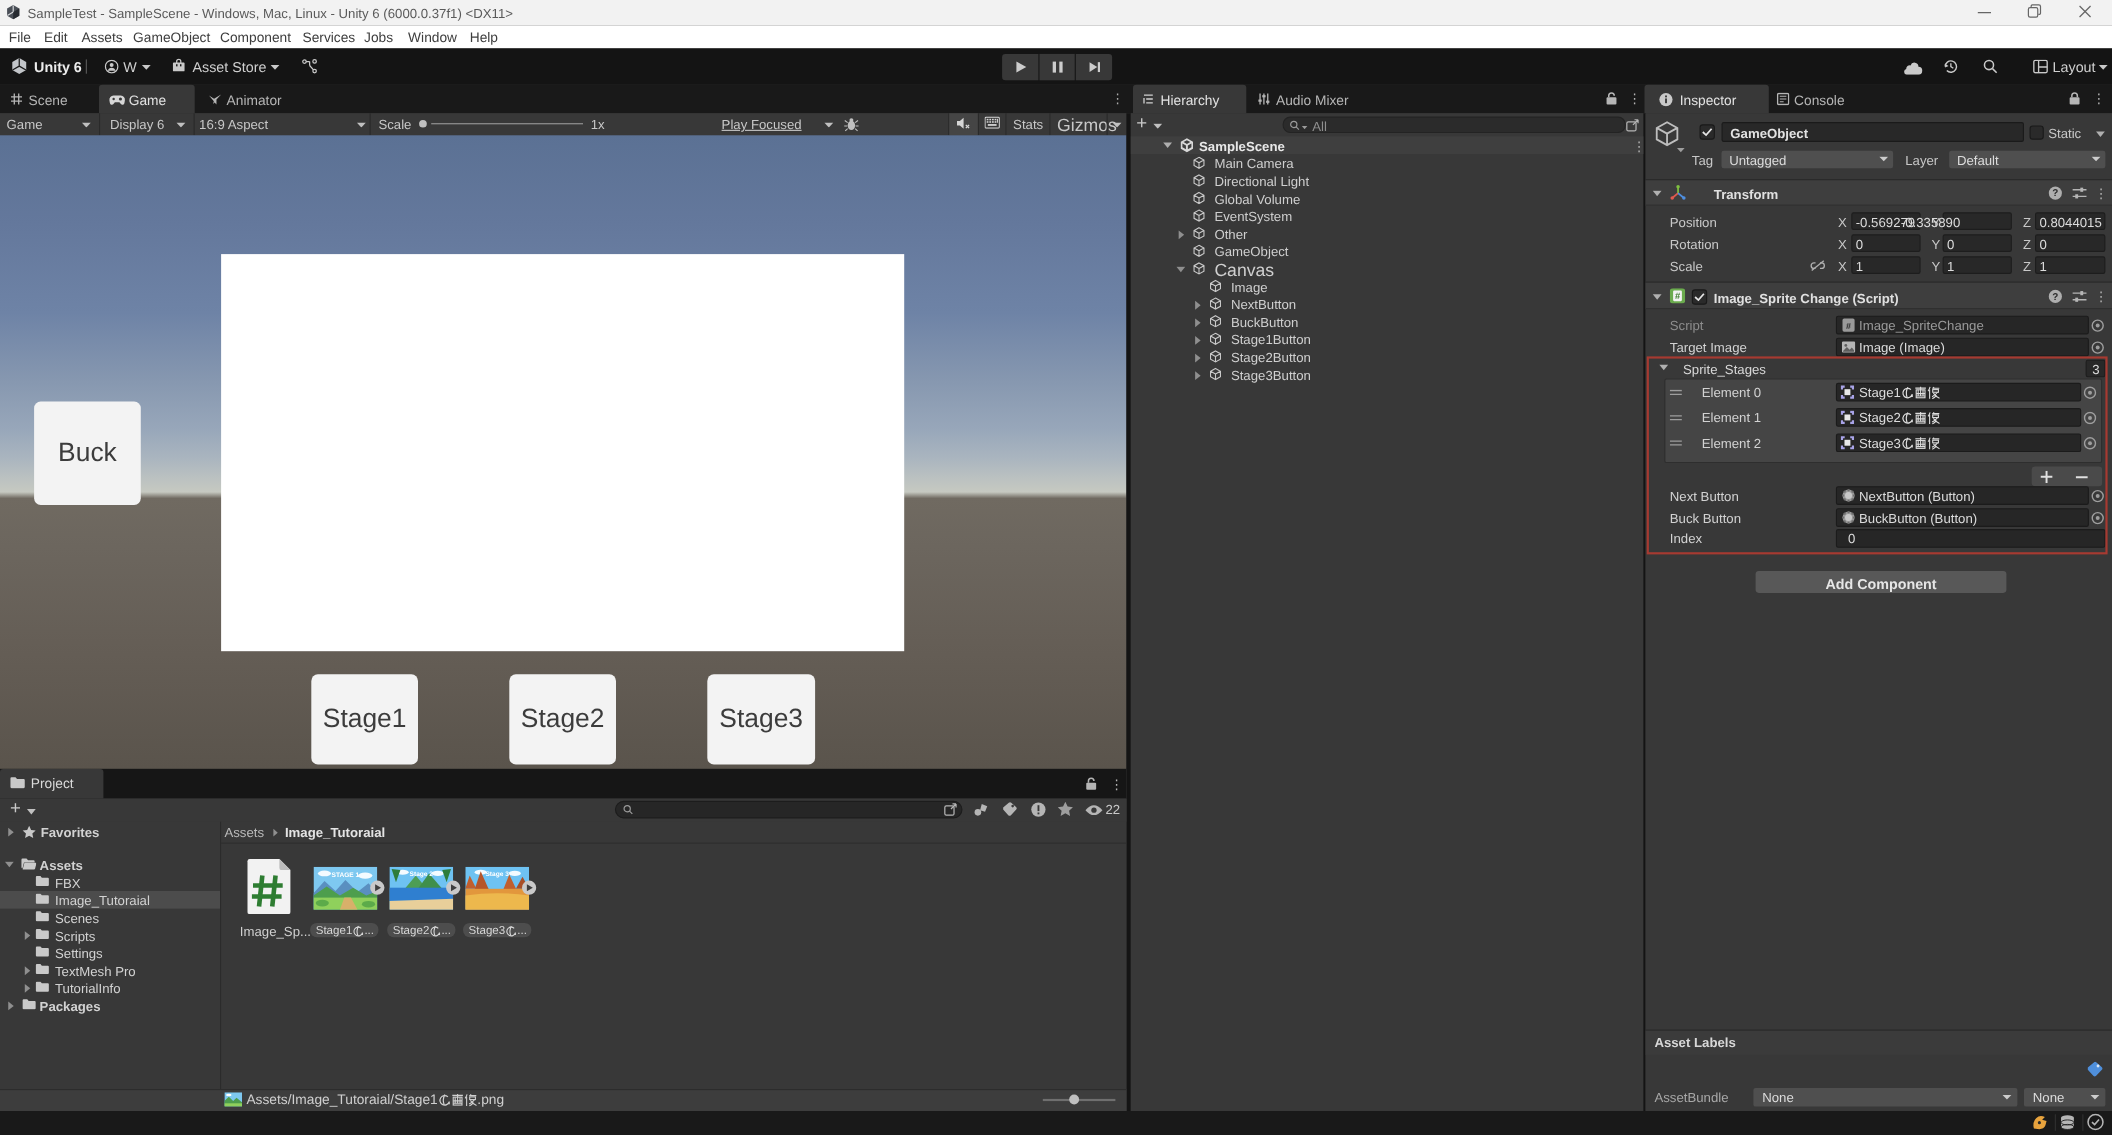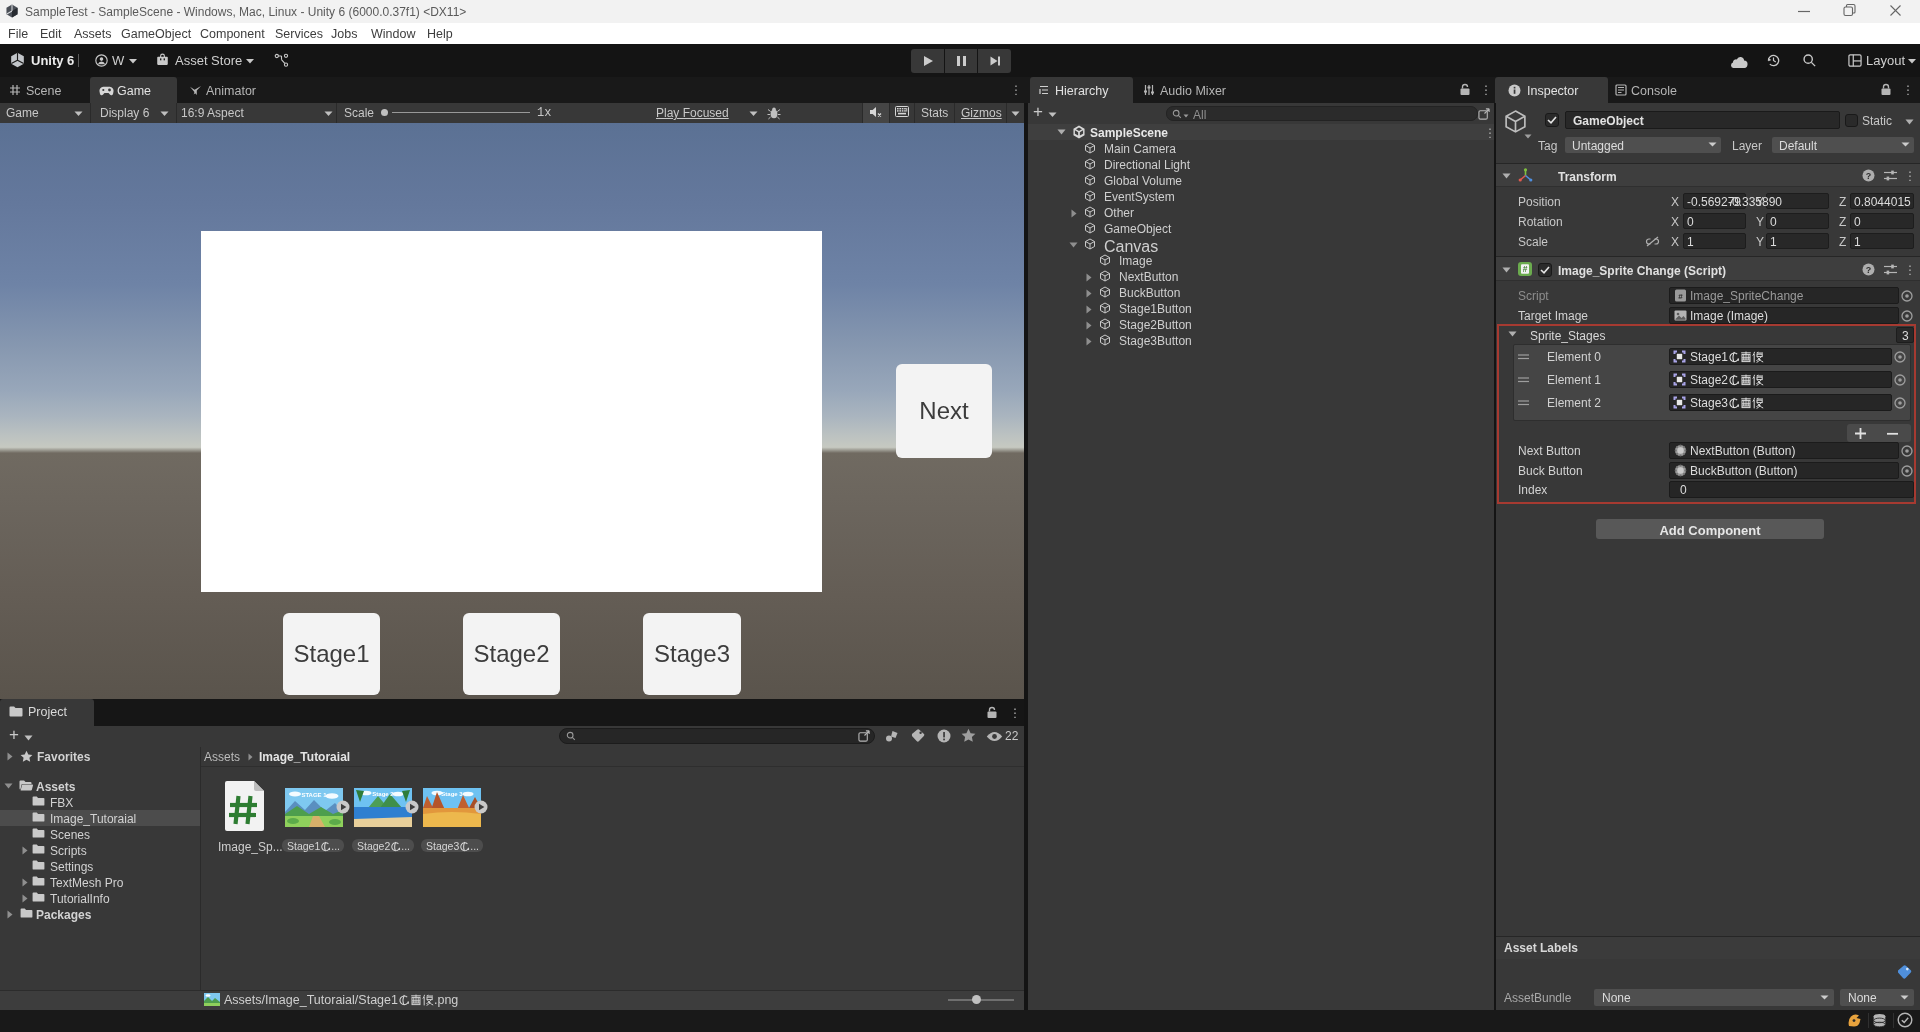--- a/index.html
+++ b/index.html
@@ -193,21 +193,21 @@
     </svg>
 <div class="abs" style="left:176px;top:103px;width:1px;height:20px;background:#2a2a2a;"></div>
 <div class="abs txt" style="left:181px;top:106px;font-size:12px;color:#c8c8c8;">16:9 Aspect</div>
 <svg class="abs" style="left:324px;top:111px;" width="9" height="5">
       <path d="M0.5 0.5 L4.5 5 L8.5 0.5 Z" fill="#c0c0c0"></path>
     </svg>
 <div class="abs" style="left:336px;top:103px;width:1px;height:20px;background:#2a2a2a;"></div>
 <div class="abs txt" style="left:344px;top:106px;font-size:12px;color:#c8c8c8;">Scale</div>
 <div class="abs" style="left:381px;top:109px;width:7px;height:7px;border-radius:50%;background:#c0c0c0;"></div>
 <div class="abs" style="left:392px;top:112px;width:138px;height:1px;background:#999;"></div>
-<div class="abs txt" style="left:537px;top:106px;font-size:12px;color:#c8c8c8;font-family:Liberation Mono, monospace;">1x</div>
+<div class="abs txt" style="left:537px;top:106px;font-size:12px;color:#c8c8c8;">1x</div>
 <div class="abs txt" style="left:656px;top:106px;font-size:12px;color:#c8c8c8;text-decoration:underline;">Play Focused</div>
 <svg class="abs" style="left:749px;top:111px;" width="9" height="5">
       <path d="M0.5 0.5 L4.5 5 L8.5 0.5 Z" fill="#c0c0c0"></path>
     </svg>
 <svg class="abs" style="left:767px;top:106px;" width="14" height="14" viewBox="0 0 14 14">
       <ellipse cx="7" cy="8" rx="3.4" ry="4.2" fill="#c0c0c0"></ellipse>
       <circle cx="7" cy="3.2" r="1.8" fill="#c0c0c0"></circle>
       <g stroke="#c0c0c0" stroke-width="1">
         <line x1="3.6" y1="5.5" x2="1" y2="3.5"></line>
         <line x1="10.4" y1="5.5" x2="13" y2="3.5"></line>
@@ -235,33 +235,33 @@
         <rect x="4.4" y="4.2" width="1.6" height="1.4"></rect>
         <rect x="6.8" y="4.2" width="1.6" height="1.4"></rect>
         <rect x="9.2" y="4.2" width="1.6" height="1.4"></rect>
         <rect x="11.3" y="2" width="0.9" height="3.6"></rect>
         <rect x="3" y="6.8" width="8" height="1.6"></rect>
       </g>
     </svg>
 <div class="abs" style="left:914px;top:103px;width:1px;height:20px;background:#2a2a2a;"></div>
 <div class="abs txt" style="left:921px;top:106px;font-size:12px;color:#c8c8c8;">Stats</div>
 <div class="abs" style="left:954px;top:103px;width:1px;height:20px;background:#2a2a2a;"></div>
-<div class="abs txt" style="left:961px;top:106px;font-size:12px;color:#c8c8c8;text-decoration:underline;">Gizmos</div>
+<div class="abs txt" style="left:961px;top:106px;font-size:16px;color:#c8c8c8;">Gizmos</div>
 <div class="abs" style="left:1006px;top:103px;width:1px;height:20px;background:#2a2a2a;"></div>
 <svg class="abs" style="left:1011px;top:111px;" width="9" height="5">
       <path d="M0.5 0.5 L4.5 5 L8.5 0.5 Z" fill="#c0c0c0"></path>
     </svg>
 
 <div class="abs" id="gameview" style="left:0;top:123px;width:1024px;height:576px;overflow:hidden;
   background:linear-gradient(to bottom,
    #5b7194 0%, #64789c 14%, #6e83a6 28%, #8798b0 39%, #98a7ba 46.5%,
    #aab5bf 51%, #bcc2c1 54.3%, #c6c9c1 56.3%,
    #706a61 57.3%, #6c665e 65%, #645d55 82%, #5a544c 100%);"></div>
 <div class="abs" style="left:201px;top:231px;width:621px;height:361px;background:#ffffff;"></div>
-<div class="abs" style="left:896px;top:364px;width:96px;height:94px;background:#f3f3f3;border-radius:6px;color:#3c3c3c;font-size:24px;display:flex;align-items:center;justify-content:center;">Next</div>
+<div class="abs" style="left:31px;top:365px;width:97px;height:94px;background:#f3f3f3;border-radius:6px;color:#3c3c3c;font-size:24px;display:flex;align-items:center;justify-content:center;">Buck</div>
 <div class="abs" style="left:283px;top:613px;width:97px;height:82px;background:#f3f3f3;border-radius:6px;color:#3c3c3c;font-size:24px;display:flex;align-items:center;justify-content:center;">Stage1</div>
 <div class="abs" style="left:463px;top:613px;width:97px;height:82px;background:#f3f3f3;border-radius:6px;color:#3c3c3c;font-size:24px;display:flex;align-items:center;justify-content:center;">Stage2</div>
 <div class="abs" style="left:643px;top:613px;width:98px;height:82px;background:#f3f3f3;border-radius:6px;color:#3c3c3c;font-size:24px;display:flex;align-items:center;justify-content:center;">Stage3</div>
 
 <div class="abs" style="left:1024px;top:103px;width:4px;height:929px;background:#141414;"></div>
 <div class="abs" id="hierarchy" style="left:1028px;top:103px;width:466px;height:907px;background:#383838;"></div>
 <div class="abs" style="left:1494px;top:103px;width:2px;height:929px;background:#141414;"></div>
 
 <div class="abs" style="left:1030px;top:104px;width:16px;height:16px;color:#c9c9c9;font-size:17px;line-height:16px;text-align:center;">+</div>
 <svg class="abs" style="left:1048px;top:112px;" width="9" height="5">

